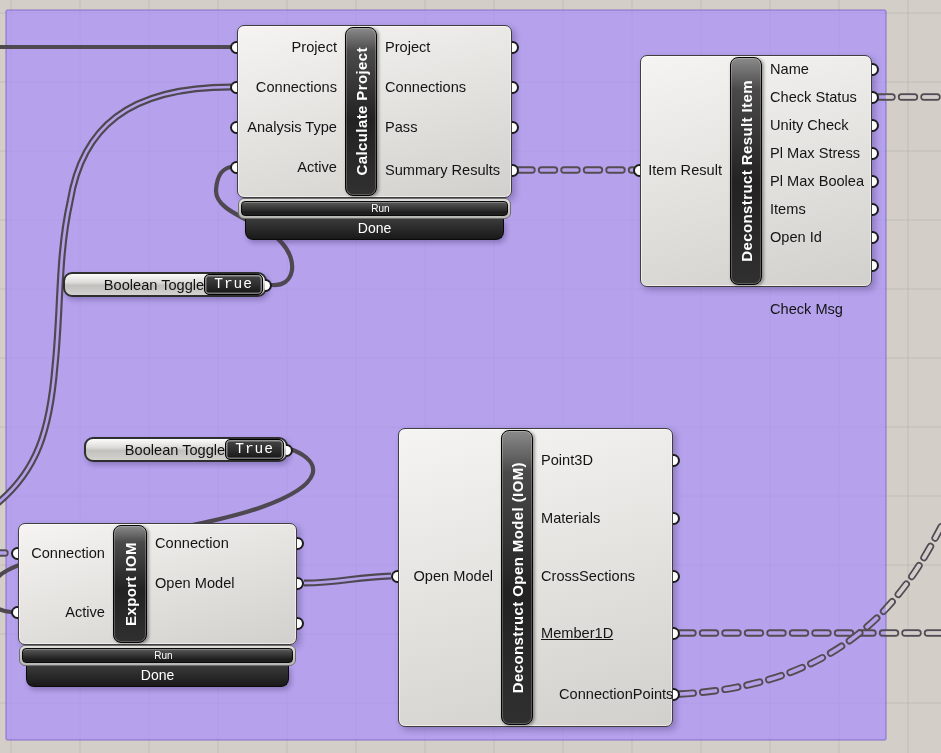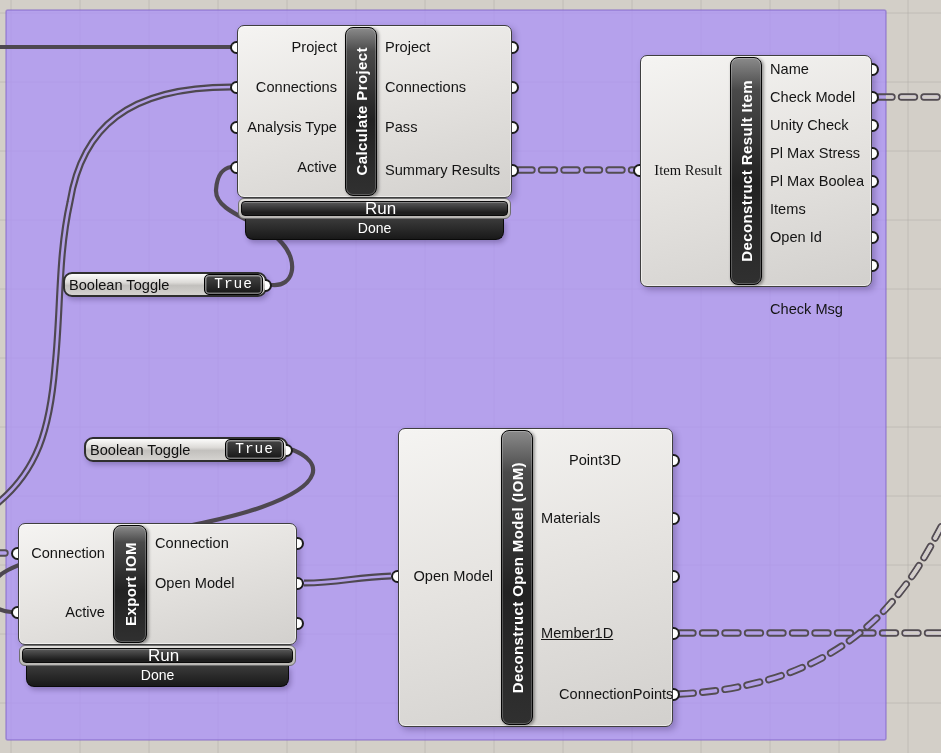--- a/index.html
+++ b/index.html
@@ -46,39 +46,39 @@
   .nub{position:absolute;width:7px;height:13px;background:#fff;border:2.2px solid #1c1c1c;box-sizing:border-box;z-index:4}
   .nub.in{left:-7px;border-right:none;border-radius:7px 0 0 7px}
   .nub.out{right:-7px;border-left:none;border-radius:0 7px 7px 0}
   .runwrap{
     position:absolute;left:1px;right:1px;height:21px;box-sizing:border-box;
     background:linear-gradient(#e2e0dd,#b8b6b3);border:1px solid #6f6f6f;border-radius:6px;padding:2px;z-index:3;
   }
   .runin{
     height:100%;box-sizing:border-box;border:1px solid #0a0a0a;border-radius:4px;
     background:linear-gradient(#5a5a5a,#1e1e1e 80%);
-    color:#fff;text-align:center;font-size:17px;line-height:14px;
+    color:#fff;text-align:center;font-size:10px;line-height:14px;
     box-shadow:inset 0 1px 0 rgba(255,255,255,.25);
     padding-left:12px;
   }
   .done{
     position:absolute;left:8px;right:8px;height:21px;box-sizing:border-box;
     background:linear-gradient(#3a3a3a,#191919);border:1px solid #0a0a0a;border-top:none;
     border-radius:0 0 8px 8px;color:#fff;text-align:center;font-size:14px;line-height:19px;
     box-shadow:2px 3px 5px rgba(50,35,85,.32);z-index:2;
   }
 
   
   .toggle{
     position:absolute;display:flex;align-items:center;box-sizing:border-box;z-index:2;
     background:linear-gradient(180deg,#fcfcfb 0%,#dddbd8 40%,#c2c0bd 55%,#d4d2cf 100%);
     border:2px solid #2e2e2e;border-radius:9px;
     box-shadow:2px 3px 5px rgba(50,35,85,.3);
   }
-  .tlabel{flex:1;text-align:left;font-size:14.6px;color:#111;padding-left:4px;white-space:nowrap}
+  .tlabel{flex:1;text-align:right;font-size:14.6px;color:#111;padding-left:4px;white-space:nowrap}
   .tval{
     font-family:"Liberation Mono", monospace;font-size:14.5px;letter-spacing:1px;color:#fff;
     background:linear-gradient(#464646,#161616);border:1px solid #000;border-radius:5px;
     box-shadow:inset 0 0 0 1.5px rgba(255,255,255,.42);
     padding:0 9px;margin-right:2px;height:19px;line-height:19px;white-space:nowrap;
   }
   .tnub{top:5px}
 </style>
 </head>
 <body>
@@ -175,25 +175,25 @@
     <div class="runwrap" style="top: 173px;">
       <div class="runin">Run</div>
     </div>
     <div class="done" style="top: 194px;">Done</div>
   </div>
 <div class="comp" style="left: 640px; top: 55px; width: 232px; height: 232px;">
     <div class="cbody" style="height: 232px;"></div>
     <div class="nbar" style="left: 90px; width: 32px; top: 2px; height: 228px;">
       <span>Deconstruct Result Item</span>
     </div>
-    <div class="prow in" style="top: 103px; left: 8px; width: 74px; font-family: Liberation Serif, serif;">Item Result</div>
+    <div class="prow in" style="top: 103px; left: 8px; width: 74px;">Item Result</div>
     <div class="nub in" style="top: 109px;"></div>
     <div class="prow out" style="top: 2px; left: 130px; width: 94px;">Name</div>
     <div class="nub out" style="top: 8px;"></div>
-    <div class="prow out" style="top: 30px; left: 130px; width: 94px;">Check Model</div>
+    <div class="prow out" style="top: 30px; left: 130px; width: 94px;">Check Status</div>
     <div class="nub out" style="top: 36px;"></div>
     <div class="prow out" style="top: 58px; left: 130px; width: 94px;">Unity Check</div>
     <div class="nub out" style="top: 64px;"></div>
     <div class="prow out" style="top: 86px; left: 130px; width: 94px;">Pl Max Stress</div>
     <div class="nub out" style="top: 92px;"></div>
     <div class="prow out" style="top: 114px; left: 130px; width: 94px;">Pl Max Boolean</div>
     <div class="nub out" style="top: 120px;"></div>
     <div class="prow out" style="top: 142px; left: 130px; width: 94px;">Items</div>
     <div class="nub out" style="top: 148px;"></div>
     <div class="prow out" style="top: 170px; left: 130px; width: 94px;">Open Id</div>
@@ -220,24 +220,25 @@
     </div>
     <div class="done" style="top: 143px;">Done</div>
   </div>
 <div class="comp" style="left: 398px; top: 428px; width: 275px; height: 299px;">
     <div class="cbody" style="height: 299px;"></div>
     <div class="nbar" style="left: 103px; width: 32px; top: 2px; height: 295px;">
       <span>Deconstruct Open Model (IOM)</span>
     </div>
     <div class="prow in" style="top: 136px; left: 8px; width: 87px;">Open Model</div>
     <div class="nub in" style="top: 142px;"></div>
-    <div class="prow out" style="top: 20px; left: 143px; width: 124px; margin-left: 28px;">Point3D</div>
+    <div class="prow out" style="top: 20px; left: 143px; width: 124px;">Point3D</div>
     <div class="nub out" style="top: 26px;"></div>
     <div class="prow out" style="top: 78px; left: 143px; width: 124px;">Materials</div>
     <div class="nub out" style="top: 84px;"></div>
+    <div class="prow out" style="top: 136px; left: 143px; width: 124px;">CrossSections</div>
     <div class="nub out" style="top: 142px;"></div>
     <div class="prow out" style="top: 193px; left: 143px; width: 124px; text-decoration: underline;">Member1D</div>
     <div class="nub out" style="top: 199px;"></div>
     <div class="prow out" style="top: 254px; left: 143px; width: 124px; margin-left: 18px;">ConnectionPoints</div>
     <div class="nub out" style="top: 260px;"></div>
   </div>
 
 <div class="toggle" style="left:63px;top:272px;width:204px;height:25px">
   <span class="tlabel">Boolean Toggle</span>
   <span class="tval">True</span>

